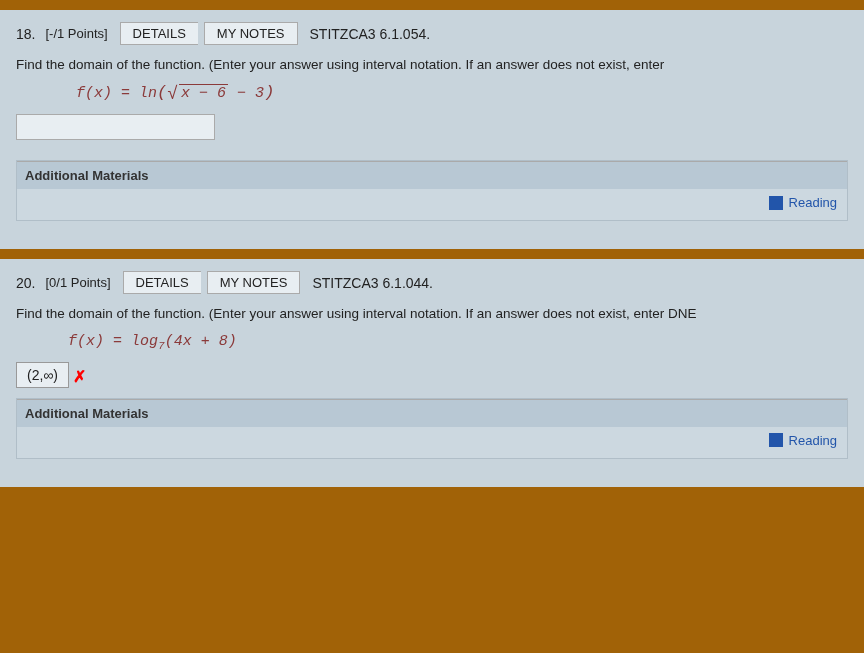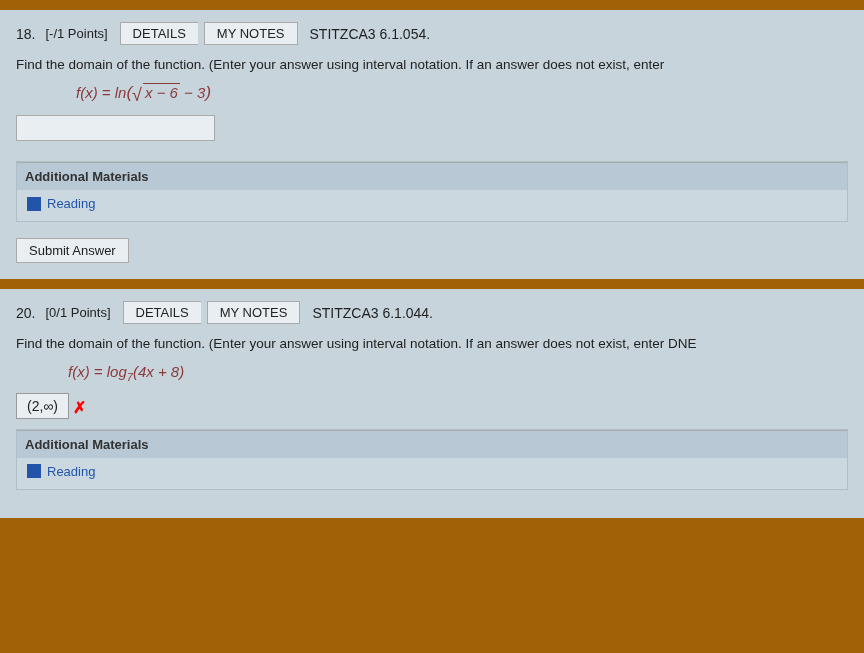--- a/index.html
+++ b/index.html
@@ -97,40 +97,41 @@
     }
     .reading-item {
       display: flex;
       align-items: center;
       gap: 6px;
       padding: 6px 10px 10px 10px;
       font-size: 13px;
       color: #2255aa;
       cursor: pointer;
       background: #ccd8e0;
+      justify-content: flex-end;
     }
     .reading-icon {
       width: 16px;
       height: 16px;
       background: #2255aa;
       display: inline-block;
       flex-shrink: 0;
     }
     .submit-btn {
       border: 1px solid #aaa;
       background: #e8eef2;
       padding: 4px 12px;
       font-size: 13px;
       cursor: pointer;
       color: #222;
       margin-top: 4px;
     }
     .math-ln { font-style: italic; }
     .math-block {
-      font-family: Liberation Sans, sans-serif;
+      font-family: Liberation Mono, monospace;
       font-style: italic;
     }
     .radical {
       display: inline-block;
       border-top: 1.5px solid #8b3a3a;
       padding: 0 2px;
       margin-left: 1px;
     }
     .sqrt-sym {
       font-size: 18px;
@@ -169,21 +170,20 @@
     </div>
 
     <div class="materials-section">
       <div class="additional-materials">Additional Materials</div>
       <div class="reading-item">
         <span class="reading-icon" style="width:14px;height:14px;background:#2255aa;display:inline-block;"></span>
         <span>Reading</span>
       </div>
     </div>
 
-    <button class="submit-btn">Submit Answer</button>
   </div>
 
   <div class="problem-block" style="margin-top:4px;">
     <div class="problem-header">
       <span class="problem-number">20.</span>
       <span style="font-size:13px; margin-right:6px;">[0/1 Points]</span>
       <button class="btn-details">DETAILS</button>
       <button class="btn-my-notes">MY NOTES</button>
       <span class="problem-code">STITZCA3 6.1.044.</span>
     </div>

